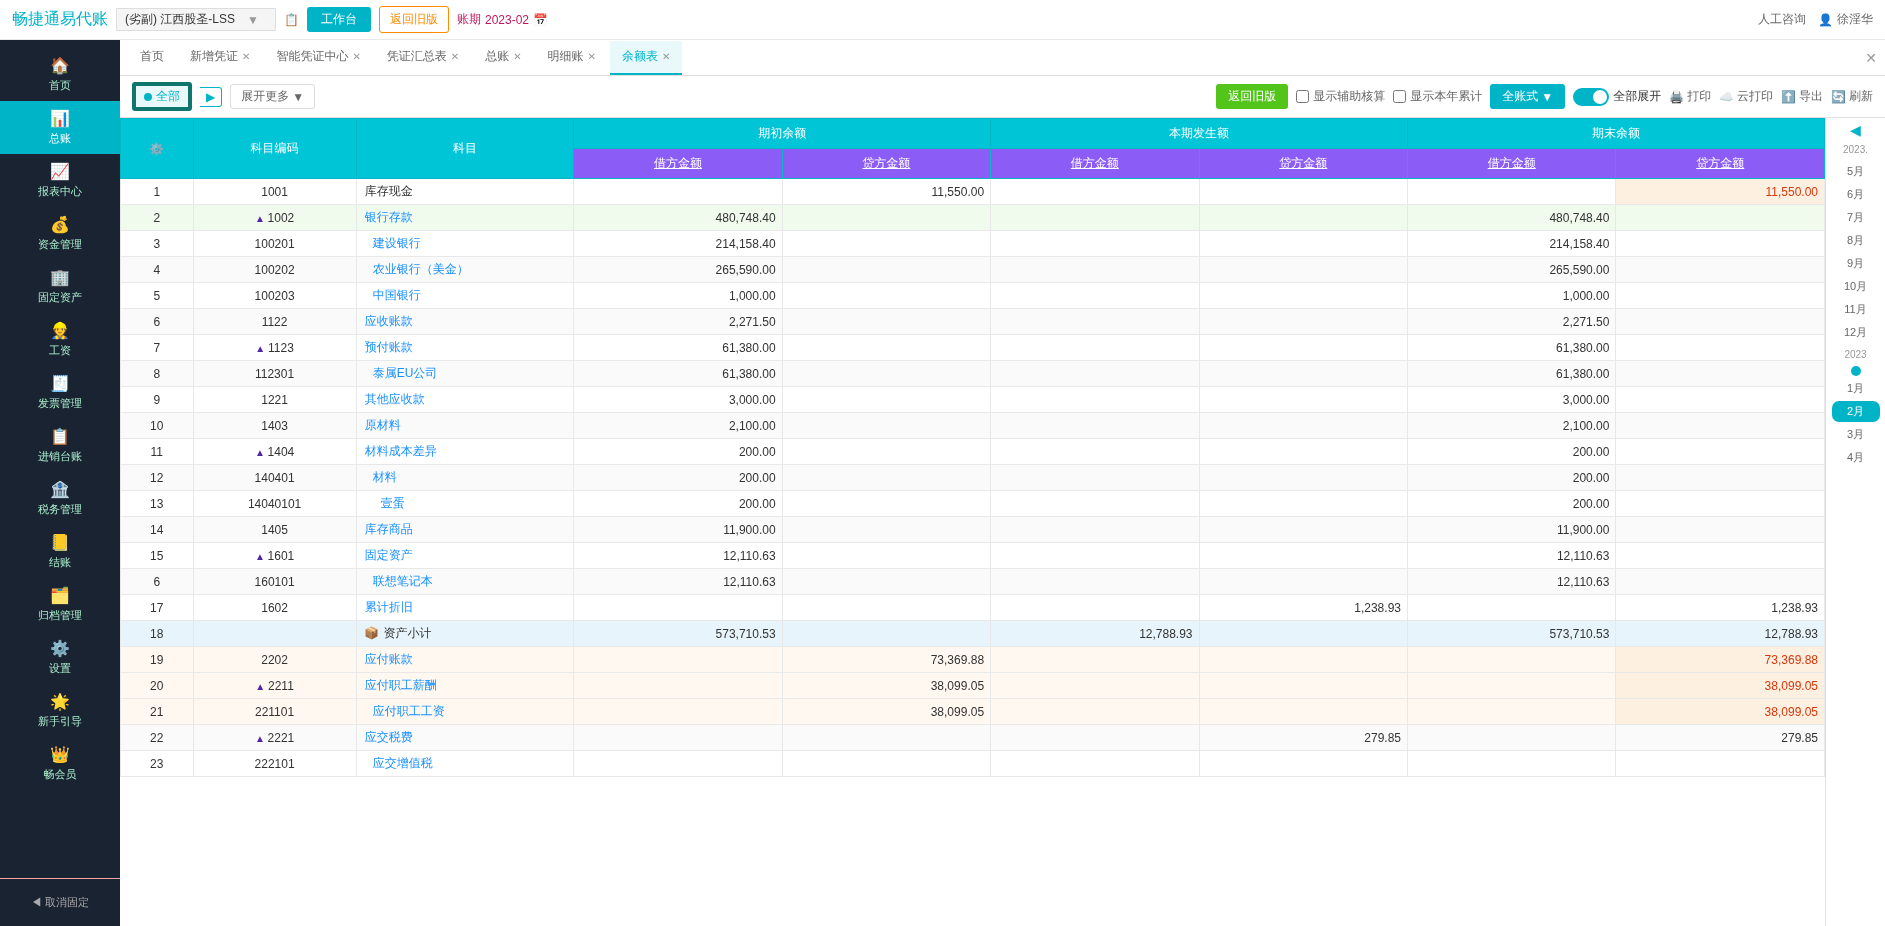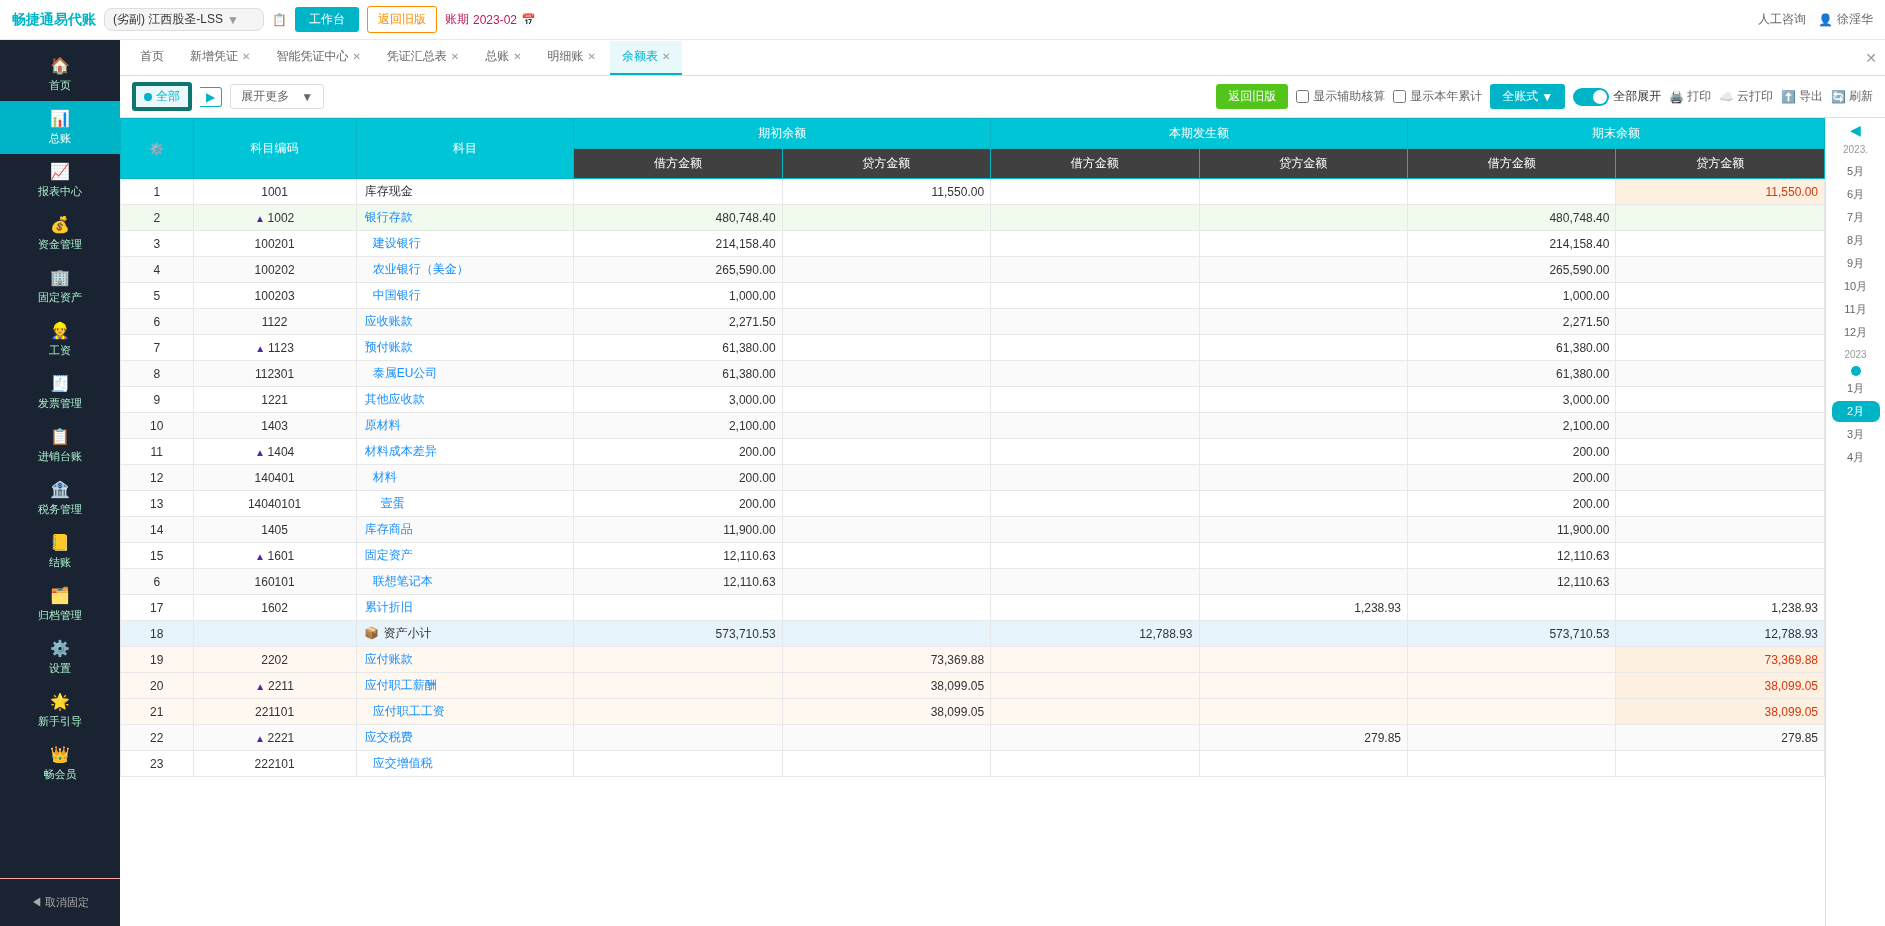--- a/index.html
+++ b/index.html
@@ -1,21 +1,21 @@
 <!DOCTYPE html>
 <html><head>
   <meta charset="utf-8">
   <style>
     * { box-sizing: border-box; margin: 0; padding: 0; }
     body { font-family: 'Microsoft YaHei', Arial, sans-serif; font-size: 12px; background: #f0f2f5; color: #333; overflow: hidden; }
 
     
     .top-bar { height: 40px; background: #fff; display: flex; align-items: center; padding: 0 12px; border-bottom: 1px solid #e8e8e8; gap: 8px; }
-    .app-logo { color: #00b4c8; font-size: 14px; font-weight: bold; white-space: nowrap; }
-    .company-selector { display: flex; align-items: center; gap: 4px; background: #f5f5f5; border: 1px solid #ddd; border-radius: 8px; padding: 2px 8px; cursor: pointer; font-size: 12px; min-width: 160px; }
+    .app-logo { color: #00b4c8; font-size: 16px; font-weight: normal; white-space: nowrap; }
+    .company-selector { display: flex; align-items: center; gap: 12px; background: #f5f5f5; border: 1px solid #ddd; border-radius: 1px; padding: 2px 8px; cursor: pointer; font-size: 12px; min-width: 160px; }
     .company-selector .arrow { color: #999; }
     .btn-workbench { background: #00b4c8; color: #fff; border: none; border-radius: 3px; padding: 4px 14px; cursor: pointer; font-size: 12px; }
     .btn-switch { background: #fff; color: #ff8c00; border: 1px solid #ff8c00; border-radius: 3px; padding: 4px 10px; cursor: pointer; font-size: 12px; }
     .period-info { color: #be185d; font-size: 12px; display: flex; align-items: center; gap: 4px; }
     .top-bar-right { margin-left: auto; display: flex; align-items: center; gap: 12px; color: #666; font-size: 12px; }
     .user-info { display: flex; align-items: center; gap: 4px; cursor: pointer; }
 
     
     .layout { display: flex; height: calc(100vh - 40px); }
 
@@ -31,38 +31,38 @@
 
     
     .tab-bar { background: #fff; display: flex; align-items: center; border-bottom: 1px solid #e0e0e0; padding: 0 8px; height: 36px; gap: 2px; }
     .tab { display: flex; align-items: center; padding: 0 12px; height: 34px; cursor: pointer; color: #666; font-size: 12px; border-bottom: 2px solid transparent; white-space: nowrap; gap: 4px; }
     .tab.active { color: #00b4c8; border-bottom: 2px solid #00b4c8; background: #e8f8fb; }
     .tab .close { color: #999; font-size: 10px; cursor: pointer; }
 
     
     .toolbar { background: #fff; display: flex; align-items: center; padding: 6px 12px; border-bottom: 1px solid #e0e0e0; gap: 8px; flex-wrap: wrap; }
     .filter-tag { display: flex; align-items: center; gap: 4px; background: #e8f8fb; border: 4px solid #0f766e; border-radius: 3px; padding: 2px 8px; cursor: pointer; font-size: 12px; color: #00b4c8; }
-    .btn-expand { background: #fff; border: 1px solid #ddd; border-radius: 3px; padding: 3px 10px; cursor: pointer; font-size: 12px; color: #666; display: flex; align-items: center; gap: 12px; }
+    .btn-expand { background: #fff; border: 1px solid #ddd; border-radius: 3px; padding: 3px 10px; cursor: pointer; font-size: 12px; color: #666; display: flex; align-items: center; gap: 3px; }
     .toolbar-right { margin-left: auto; display: flex; align-items: center; gap: 8px; }
     .btn-return { background: #52c41a; color: #fff; border: none; border-radius: 3px; padding: 4px 12px; cursor: pointer; font-size: 12px; }
     .checkbox-group { display: flex; align-items: center; gap: 4px; font-size: 12px; color: #666; }
     .btn-full-mode { background: #00b4c8; color: #fff; border: none; border-radius: 3px; padding: 4px 12px; cursor: pointer; font-size: 12px; display: flex; align-items: center; gap: 3px; }
     .toggle-btn { display: flex; align-items: center; gap: 4px; cursor: pointer; }
     .toggle-switch { width: 36px; height: 18px; background: #00b4c8; border-radius: 9px; position: relative; }
     .toggle-switch::after { content: ''; position: absolute; width: 14px; height: 14px; background: #fff; border-radius: 50%; top: 2px; right: 2px; }
     .toolbar-action { display: flex; align-items: center; gap: 3px; color: #666; cursor: pointer; font-size: 12px; }
 
     
     .content { flex: 1; display: flex; overflow: hidden; }
 
     
     .table-area { flex: 1; overflow: auto; background: #fff; }
     .balance-table { width: 100%; border-collapse: collapse; font-size: 12px; }
     .balance-table th { background: #00c5d7; color: #fff; text-align: center; padding: 6px 4px; border: 1px solid #09b5c5; font-weight: normal; white-space: nowrap; }
-    .balance-table th.sub-header { background: #404040; }
+    .balance-table th.sub-header { background: #8b5cf6; text-decoration: underline; }
     .balance-table td { padding: 4px 6px; border: 1px solid #e8e8e8; text-align: center; white-space: nowrap; }
     .balance-table .row-even td { background: #fafafa; }
     .balance-table .row-subtotal td { background: #e8f4fb; color: #333; }
     .balance-table .row-green td { background: #f0faed; }
     .balance-table .row-highlight td { background: #fff8f0; }
     .balance-table td.text-right { text-align: right; }
     .balance-table td.text-left { text-align: left; padding-left: 8px; }
     .balance-table a { color: #1890ff; text-decoration: none; }
     .icon-gear { display: inline-block; color: #fff; cursor: pointer; }
     .expand-icon { color: #52a; font-size: 10px; cursor: pointer; }

